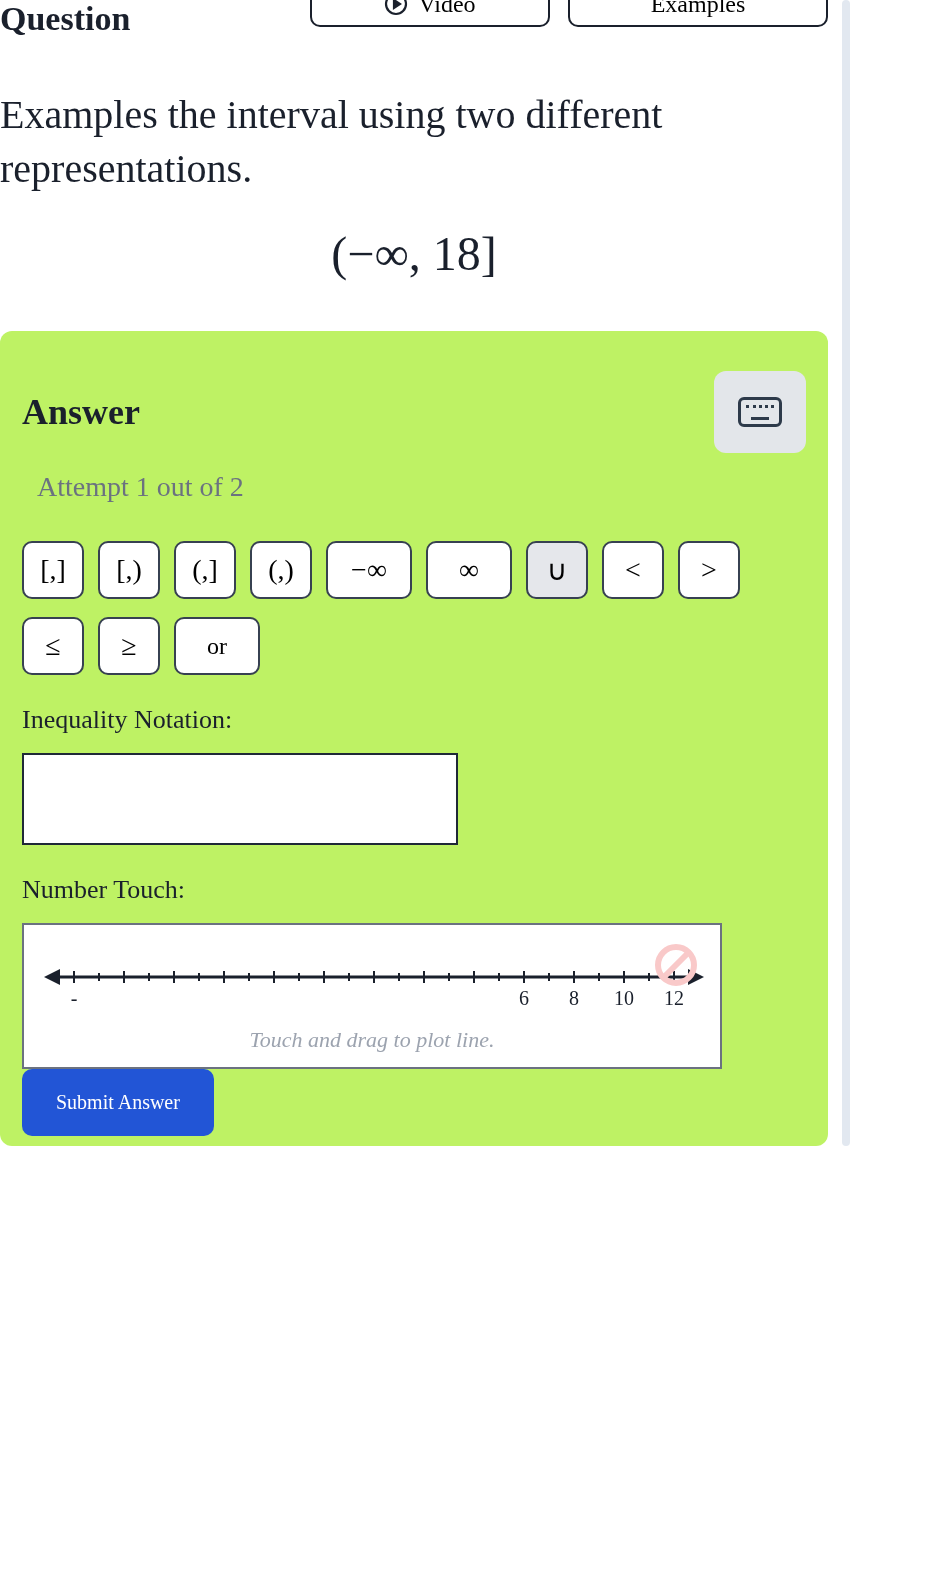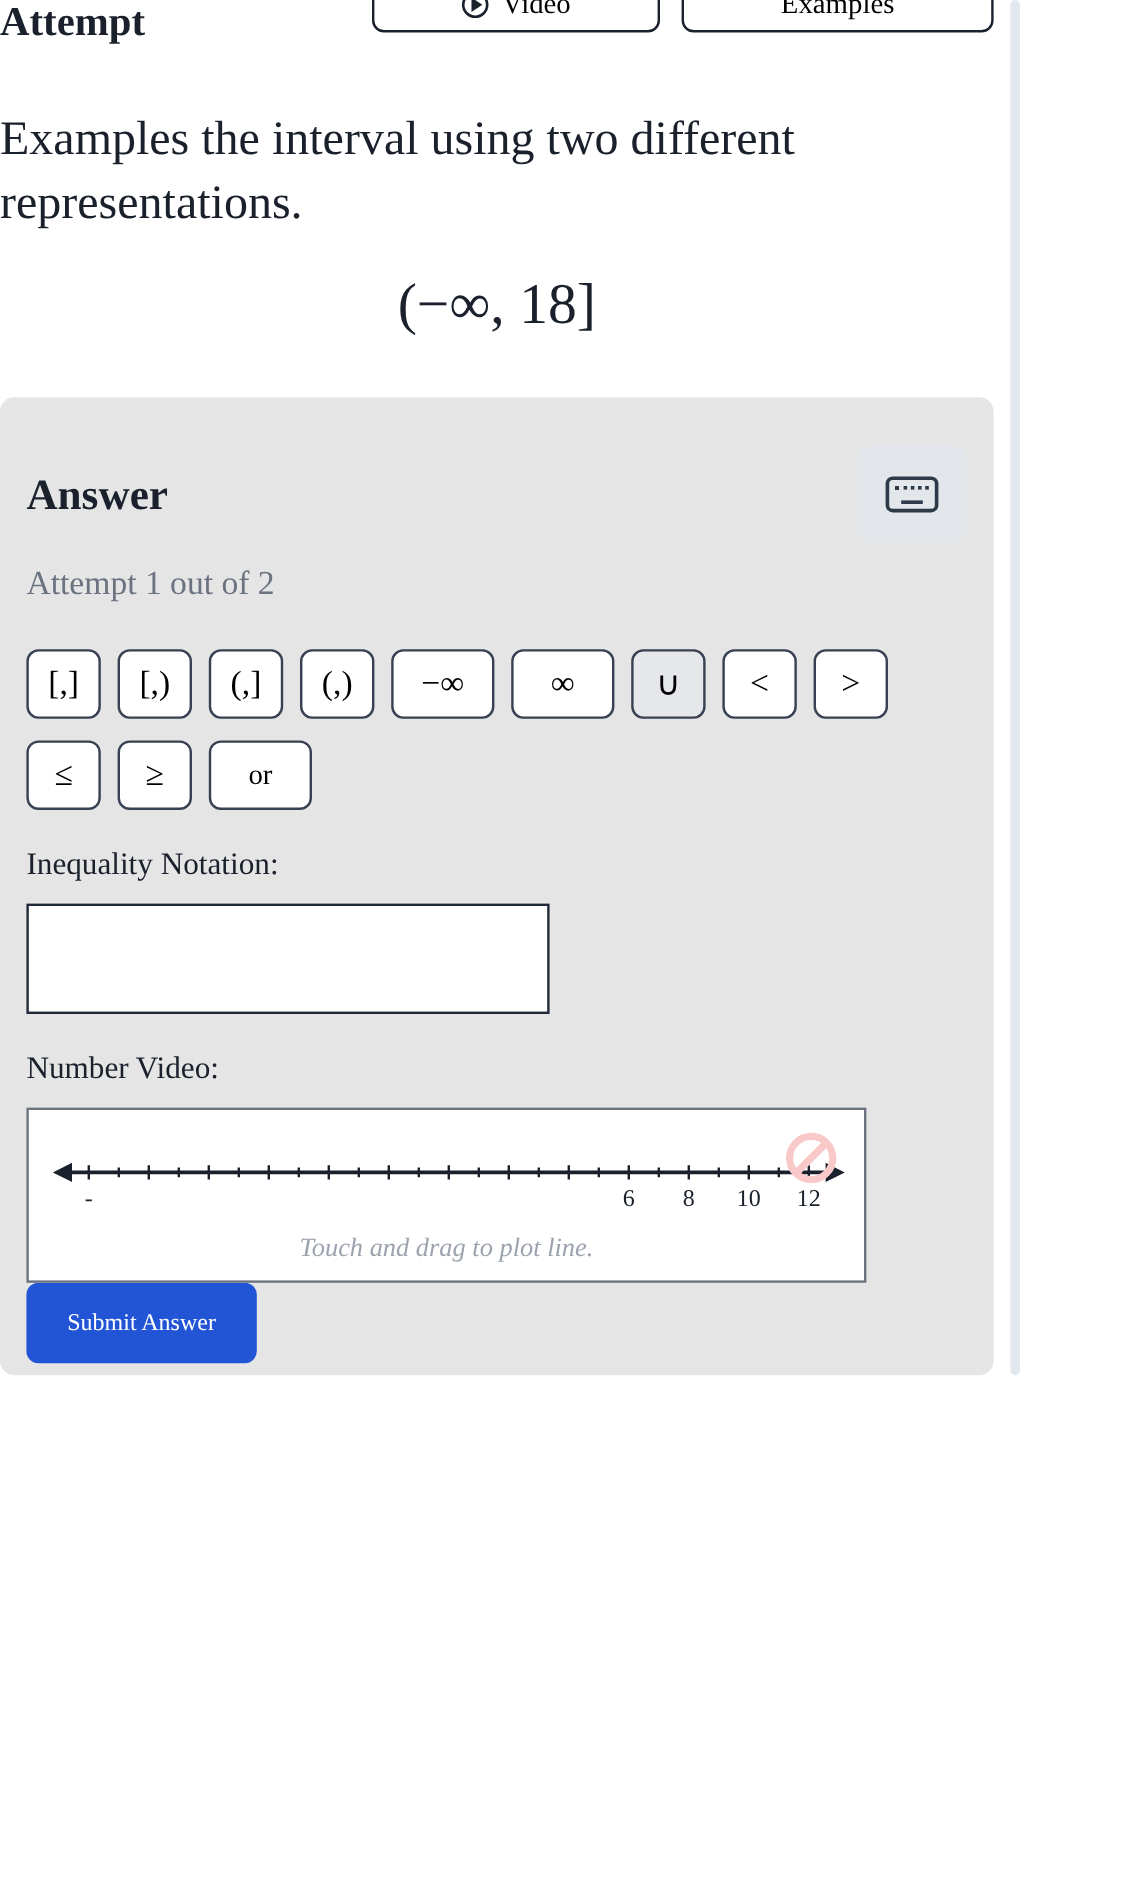--- a/index.html
+++ b/index.html
@@ -57,21 +57,21 @@
     margin: 50px 0 30px 0;
     color: #1a202c;
   }
   .math-interval {
     text-align: center;
     font-size: 48px;
     font-family: 'Times New Roman', serif;
     margin: 24px 0 50px 0;
   }
   .answer-block {
-    background: #e5e5e5;
+    background: #bef264;
     border-radius: 12px;
     padding: 40px 22px 10px 22px;
     margin-top: 8px;
   }
   .answer-header {
     display: flex;
     align-items: center;
     justify-content: space-between;
   }
   .answer-title {
@@ -109,20 +109,21 @@
     position: absolute;
     bottom: 4px; left: 10px; right: 10px;
     height: 3px;
     background: #2d3a4a;
   }
   .attempt {
     font-size: 28px;
     color: #6b7280;
     margin-top: 18px;
     margin-bottom: 38px;
+    margin-left: 15px;
   }
   .symbol-row {
     display: flex;
     flex-wrap: wrap;
     gap: 14px;
     margin-bottom: 18px;
   }
   .sym-btn {
     min-width: 62px;
     height: 58px;
@@ -189,21 +190,21 @@
     cursor: pointer;
   }
 </style>
 </head>
 <body>
 
 <div class="page">
   <div class="scrollbar"></div>
 
   <div class="header-row">
-    <div class="question-label">Attempt</div>
+    <div class="question-label">Question</div>
     <button class="toolbar-btn video-btn">
       <svg width="24" height="24" viewBox="0 0 24 24" fill="none" stroke="#1a202c" stroke-width="2.2">
         <circle cx="12" cy="12" r="10"></circle>
         <polygon points="10,8 16,12 10,16" fill="#1a202c"></polygon>
       </svg>
       <span>Video</span>
     </button>
     <button class="toolbar-btn examples-btn">
       <span>Examples</span>
     </button>
@@ -235,21 +236,21 @@
     </div>
     <div class="symbol-row">
       <button class="sym-btn">≤</button>
       <button class="sym-btn">≥</button>
       <button class="sym-btn sym-wide sym-or">or</button>
     </div>
 
     <div class="section-label">Inequality Notation:</div>
     <input class="text-input" type="text" value="" style="">
 
-    <div class="section-label">Number Video:</div>
+    <div class="section-label">Number Touch:</div>
 
     <div class="numberline-wrap">
       <svg class="no-icon" viewBox="0 0 44 44">
         <circle cx="22" cy="22" r="18" fill="none" stroke="#f9c9c9" stroke-width="6"></circle>
         <line x1="10" y1="34" x2="34" y2="10" stroke="#f9c9c9" stroke-width="6"></line>
       </svg>
       <svg class="nl-svg" width="660" height="60" viewBox="0 0 660 60">
         <line x1="8" y1="20" x2="652" y2="20" stroke="#1a202c" stroke-width="3"></line>
         <polygon points="0,20 16,12 16,28" fill="#1a202c"></polygon>
         <polygon points="660,20 644,12 644,28" fill="#1a202c"></polygon>

